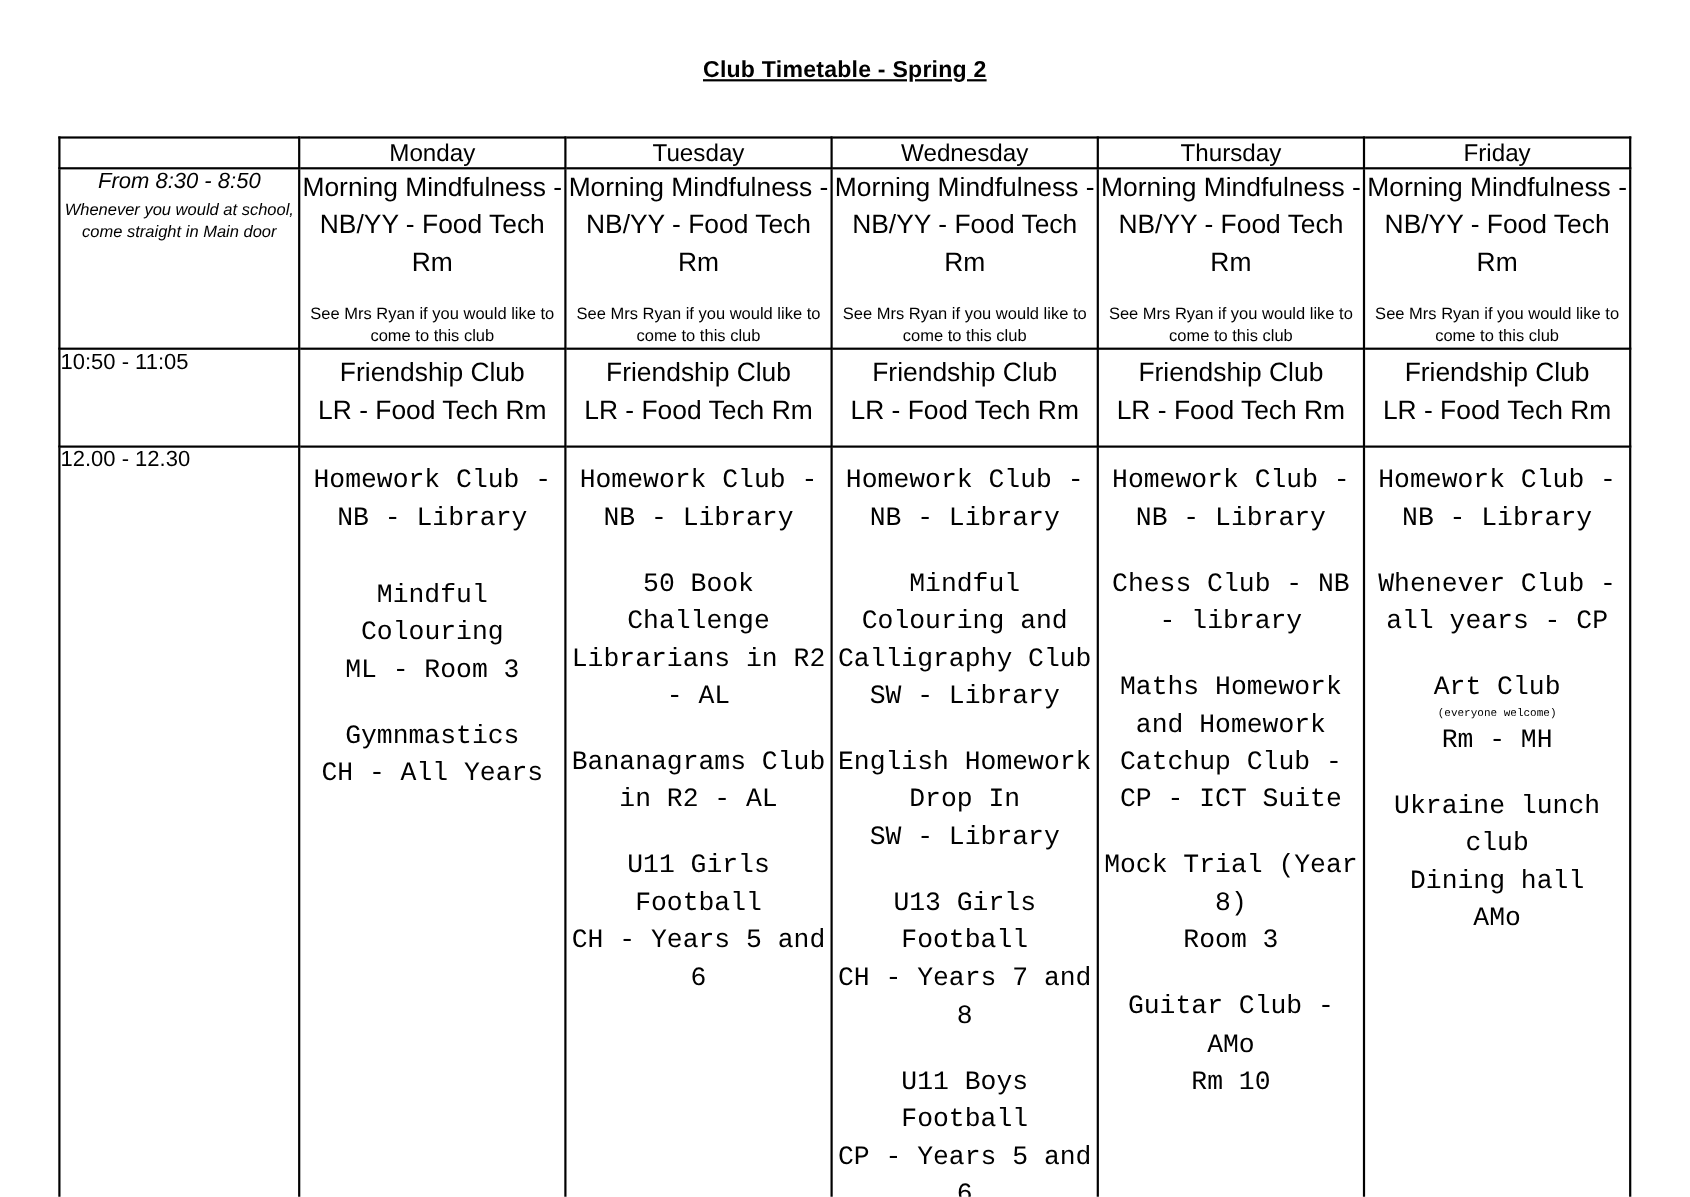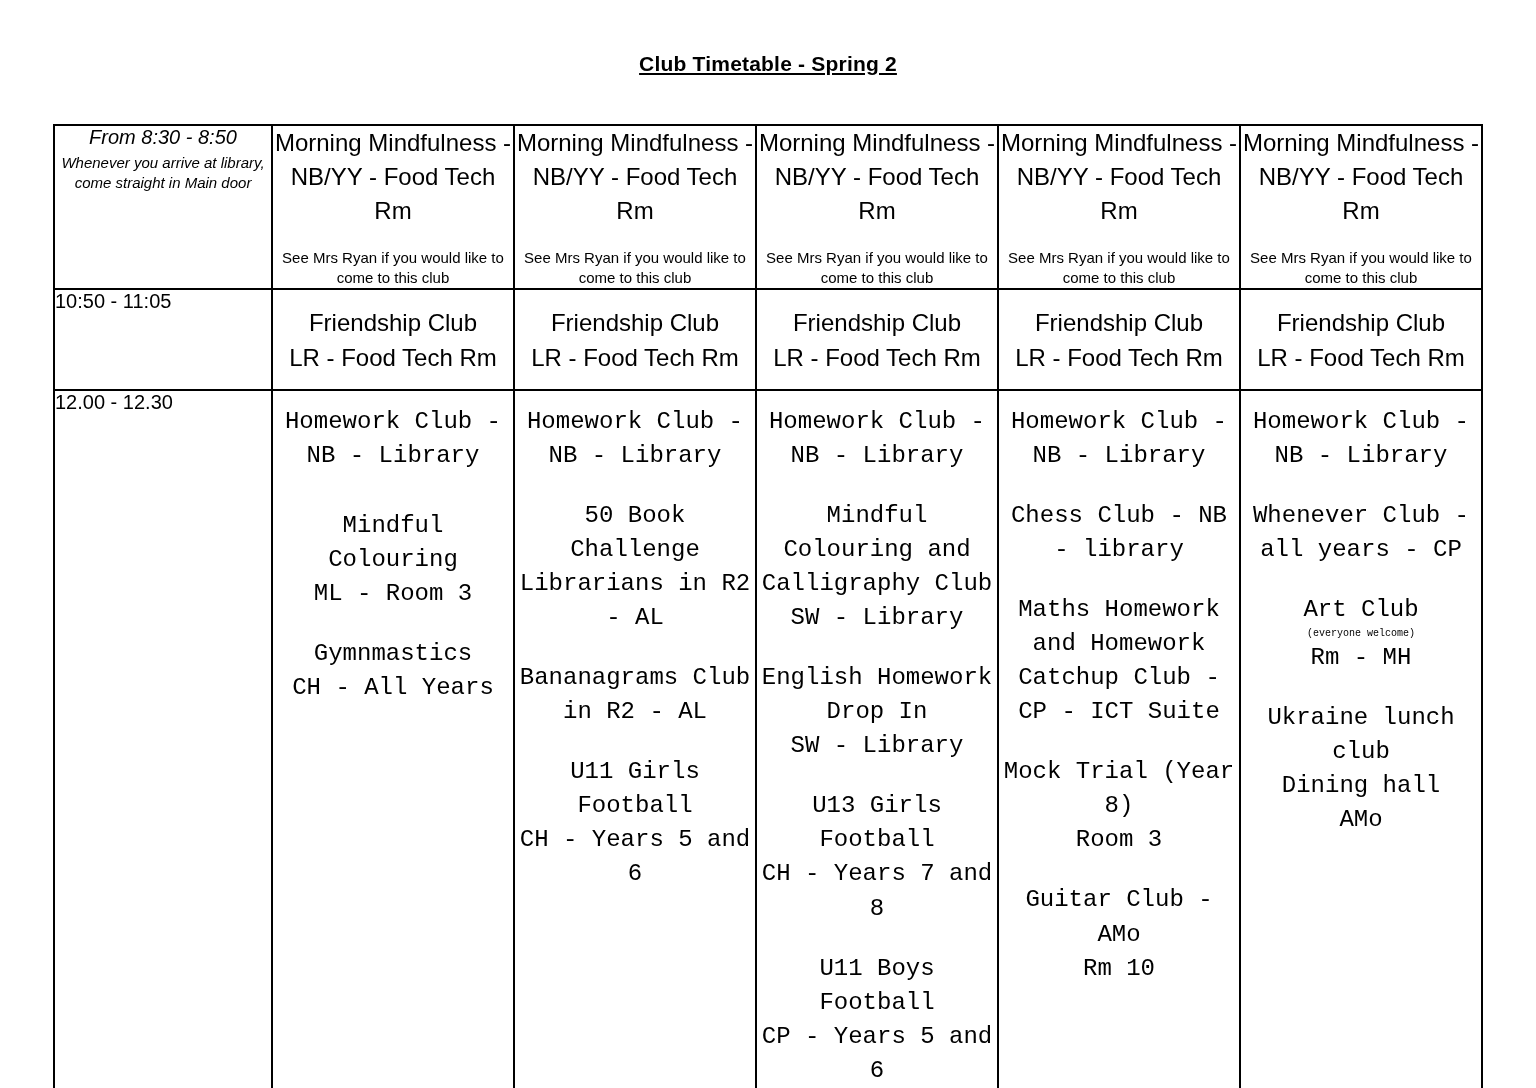--- a/index.html
+++ b/index.html
@@ -88,21 +88,21 @@
     margin-top: 20px;
   }
   .act-cell .small-paren {
     font-size: 10px;
   }
   .block {
     margin-bottom: 0;
   }
   .spacer-lg { height: 36px; }
   .spacer-md { height: 26px; }
-  .row2 .act-cell { padding-top: 16px; padding-bottom: 14px; }
+  .row2 .act-cell { padding-top: 4px; padding-bottom: 14px; }
   .row3 .act-cell { padding-top: 14px; padding-bottom: 30px; font-family: Liberation Mono, monospace; }
   .row3 td { height: 560px; }
 </style>
 </head>
 <body>
 
 <div class="page">
 
   <h1 class="doc-title">Club Timetable - Spring 2</h1>
 
@@ -110,25 +110,33 @@
     <colgroup>
       <col class="col-time">
       <col class="col-day">
         <col class="col-day">
         <col class="col-day">
         <col class="col-day">
         <col class="col-day">
     </colgroup>
     <tbody>
 
+      <tr>
+        <td class="hdr-cell hdr-blank"></td>
+        <td class="hdr-cell">Monday</td>
+        <td class="hdr-cell">Tuesday</td>
+        <td class="hdr-cell">Wednesday</td>
+        <td class="hdr-cell">Thursday</td>
+        <td class="hdr-cell">Friday</td>
+      </tr>
 
       <tr class="row1">
         <td class="time-cell">
           <div>From 8:30 - 8:50</div>
-          <div class="time-sub">Whenever you arrive at library, come straight in Main door</div>
+          <div class="time-sub">Whenever you would at school, come straight in Main door</div>
         </td>
         <td class="act-cell">
           <div class="main">Morning Mindfulness - NB/YY - Food Tech Rm</div>
           <div class="note">See Mrs Ryan if you would like to come to this club</div>
         </td>
         <td class="act-cell">
           <div class="main">Morning Mindfulness - NB/YY - Food Tech Rm</div>
           <div class="note">See Mrs Ryan if you would like to come to this club</div>
         </td>
         <td class="act-cell">

